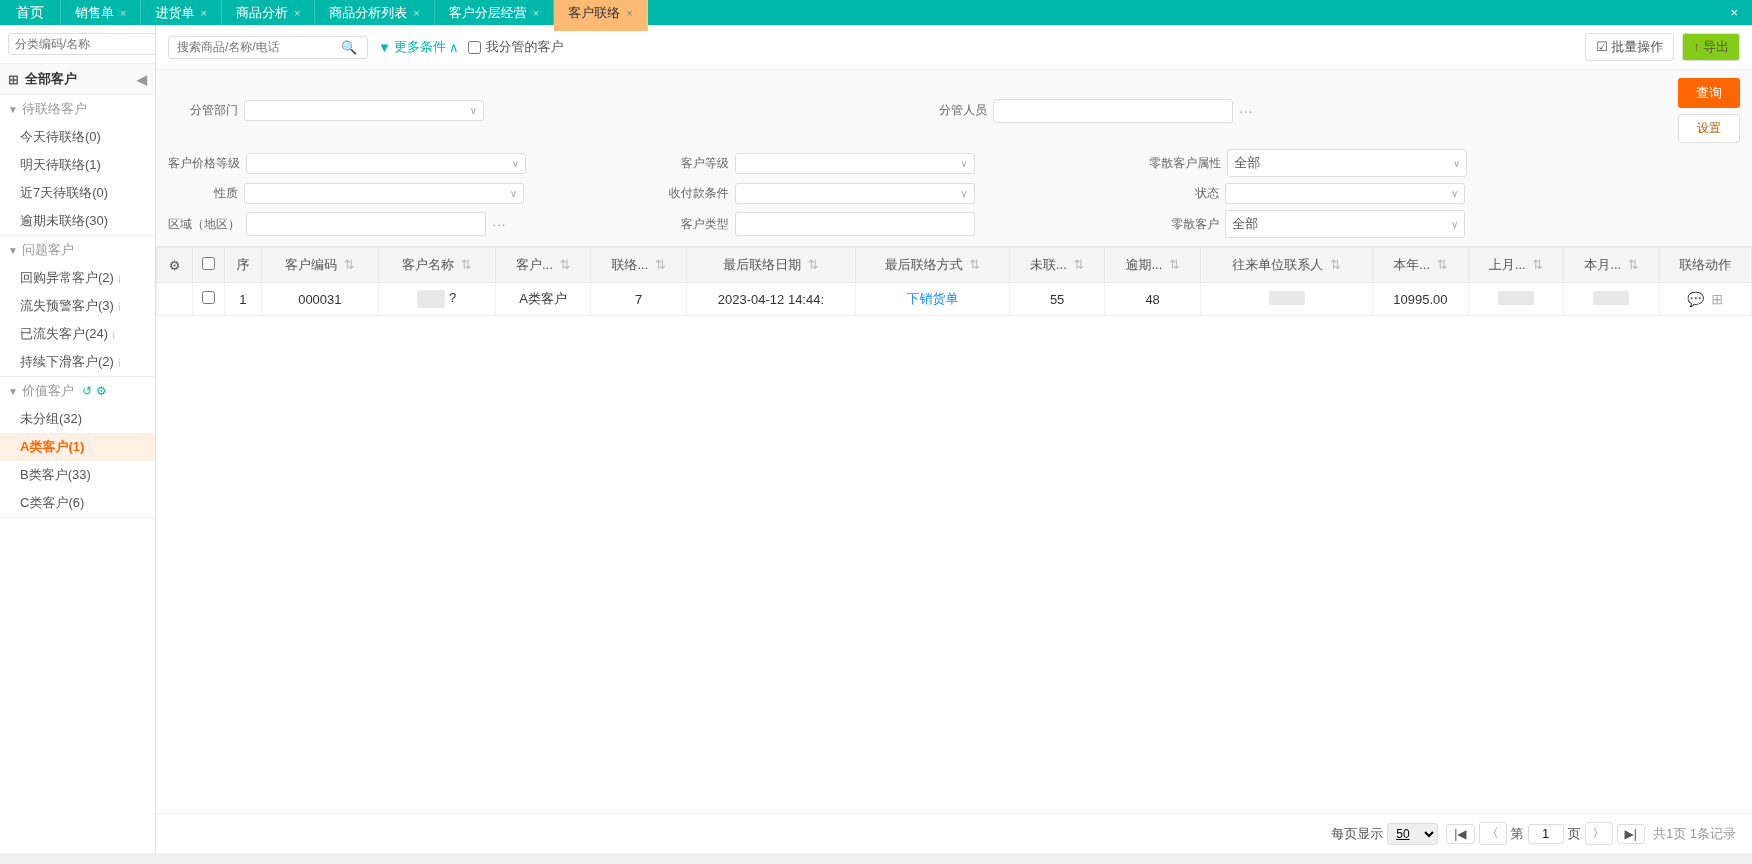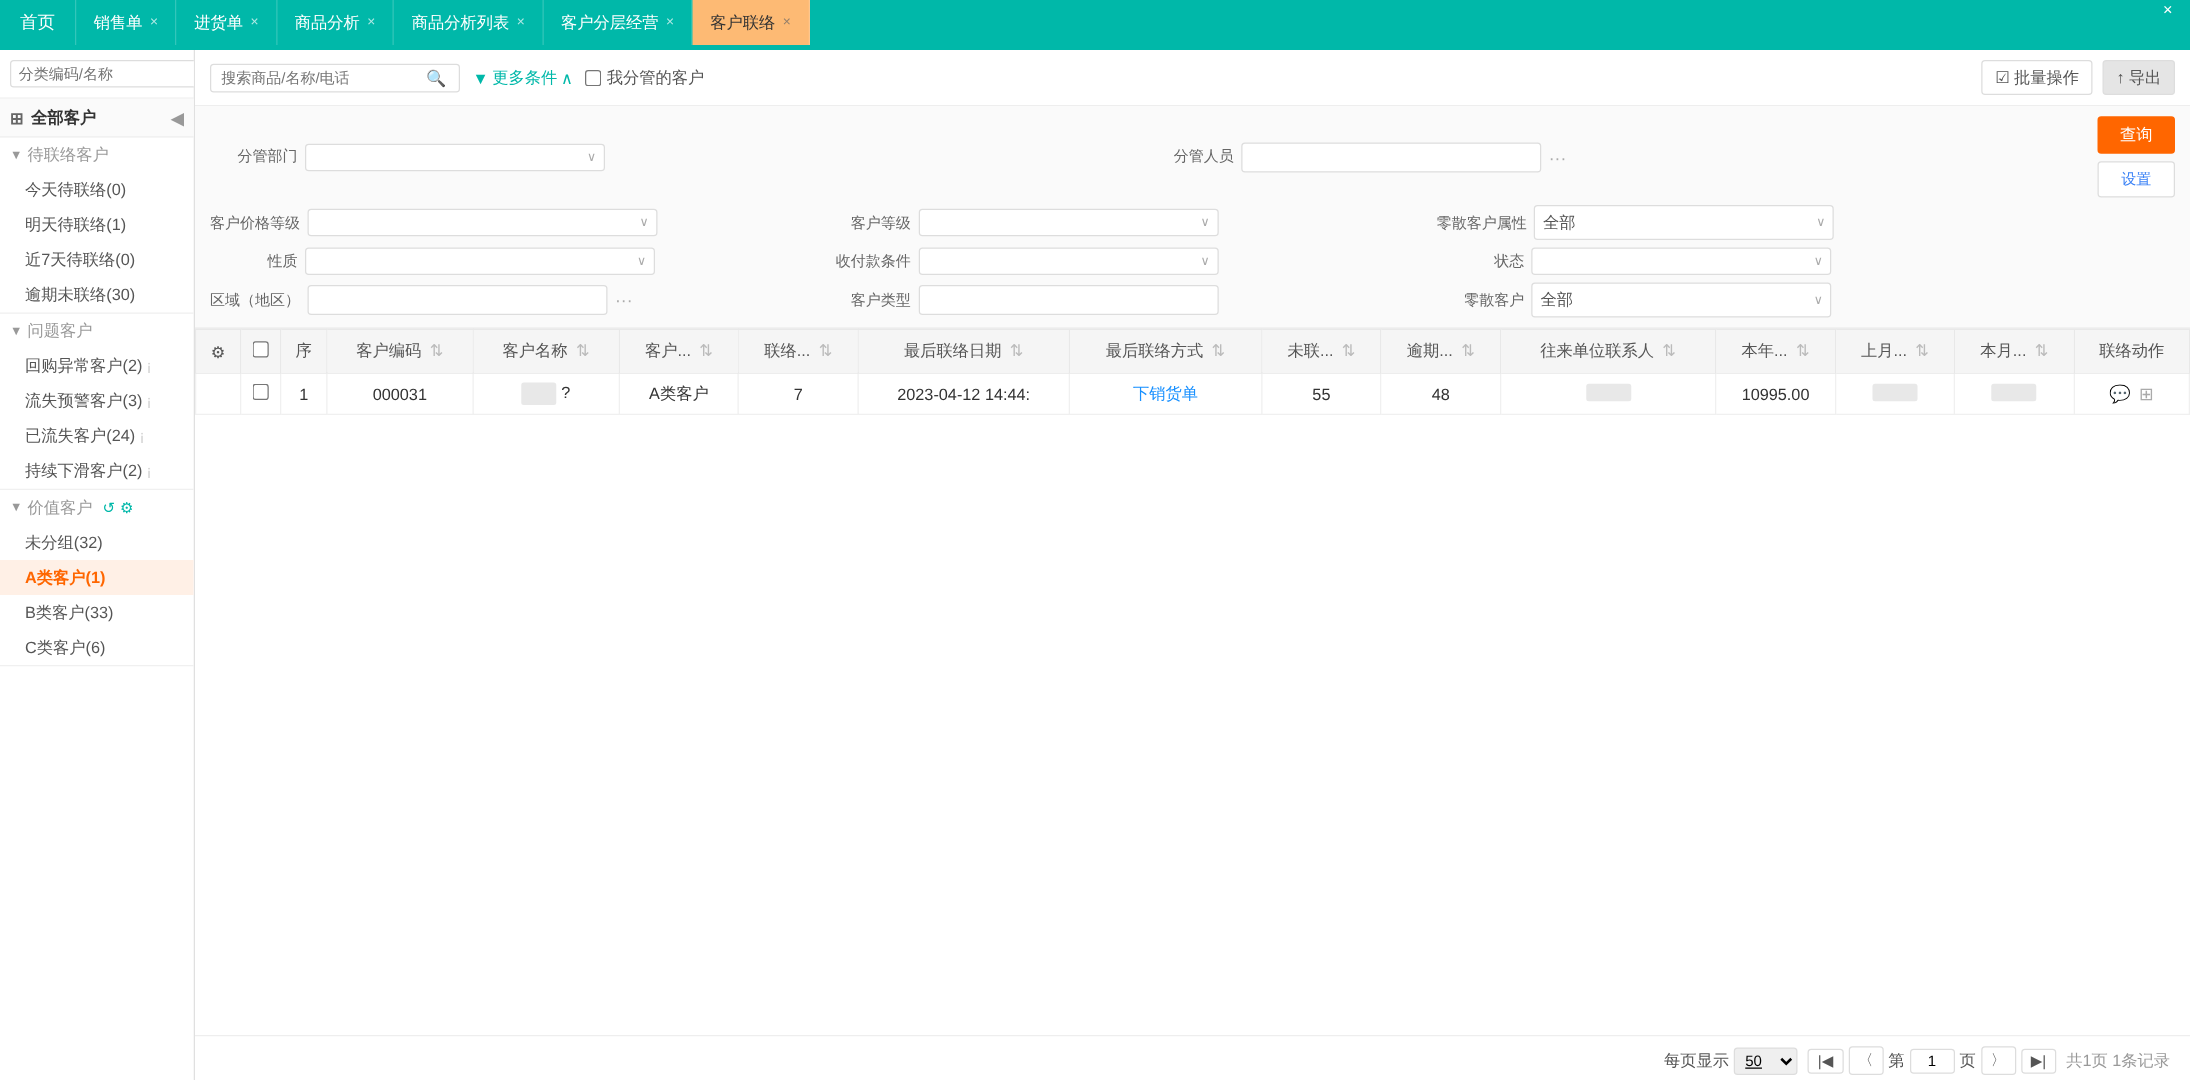--- a/index.html
+++ b/index.html
@@ -1,21 +1,21 @@
 <!DOCTYPE html>
 <html><head>
   <meta charset="utf-8">
   <style>
     * { box-sizing: border-box; margin: 0; padding: 0; font-family: 'Microsoft YaHei', Arial, sans-serif; font-size: 13px; }
     body { background: #f0f0f0; overflow: hidden; width: 1752px; height: 864px; }
 
     
     .top-nav {
-      display: flex; 
-      background: #00b8a9; height: 40px;
+      display: flex; align-items: center;
+      background: #00b8a9; height: 25px;
       padding: 0 0 0 0;
     }
     .nav-home {
       background: #00b8a9; color: #fff; padding: 0 16px; height: 36px;
       display: flex; align-items: center; font-size: 14px; cursor: pointer;
       border-right: 1px solid rgba(255,255,255,0.2);
     }
     .nav-tab {
       display: flex; align-items: center; height: 36px; padding: 0 14px;
       color: #fff; cursor: pointer; font-size: 13px;
@@ -98,21 +98,21 @@
     .filter-checkbox {
       display: flex; align-items: center; gap: 4px; color: #555; font-size: 12px;
     }
     .filter-checkbox input { cursor: pointer; }
     .filter-right { margin-left: auto; display: flex; gap: 8px; align-items: center; }
     .btn-batch {
       background: #fff; border: 1px solid #ddd; border-radius: 3px;
       padding: 4px 10px; cursor: pointer; font-size: 12px; color: #555;
     }
     .btn-export {
-      background: #e5e5e5; border: 1px solid #ddd; border-radius: 3px;
+      background: #84cc16; border: 1px solid #ddd; border-radius: 3px;
       padding: 4px 10px; cursor: pointer; font-size: 12px; color: #555;
     }
 
     
     .adv-filter {
       background: #fafafa; border-bottom: 1px solid #e8e8e8;
       padding: 8px 12px;
     }
     .filter-row {
       display: flex; align-items: center; gap: 0; margin-bottom: 6px;
@@ -138,21 +138,21 @@
     }
     .filter-dots { color: #aaa; cursor: pointer; font-size: 14px; }
 
     
     .btn-query {
       background: #ff6600; color: #fff; border: none; border-radius: 3px;
       padding: 6px 18px; cursor: pointer; font-size: 13px;
     }
     .btn-settings {
       background: #fff; border: 1px solid #ddd; border-radius: 3px;
-      padding: 5px 16px; cursor: pointer; font-size: 12px; color: #3b82f6;
+      padding: 5px 16px; cursor: pointer; font-size: 12px; color: #a16207;
     }
 
     
     .table-area { flex: 1; overflow: auto; position: relative; }
     table {
       width: 100%; border-collapse: collapse; font-size: 12px;
     }
     thead tr { background: #f5f5f5; }
     th {
       border: 1px solid #e8e8e8; padding: 8px 6px;

